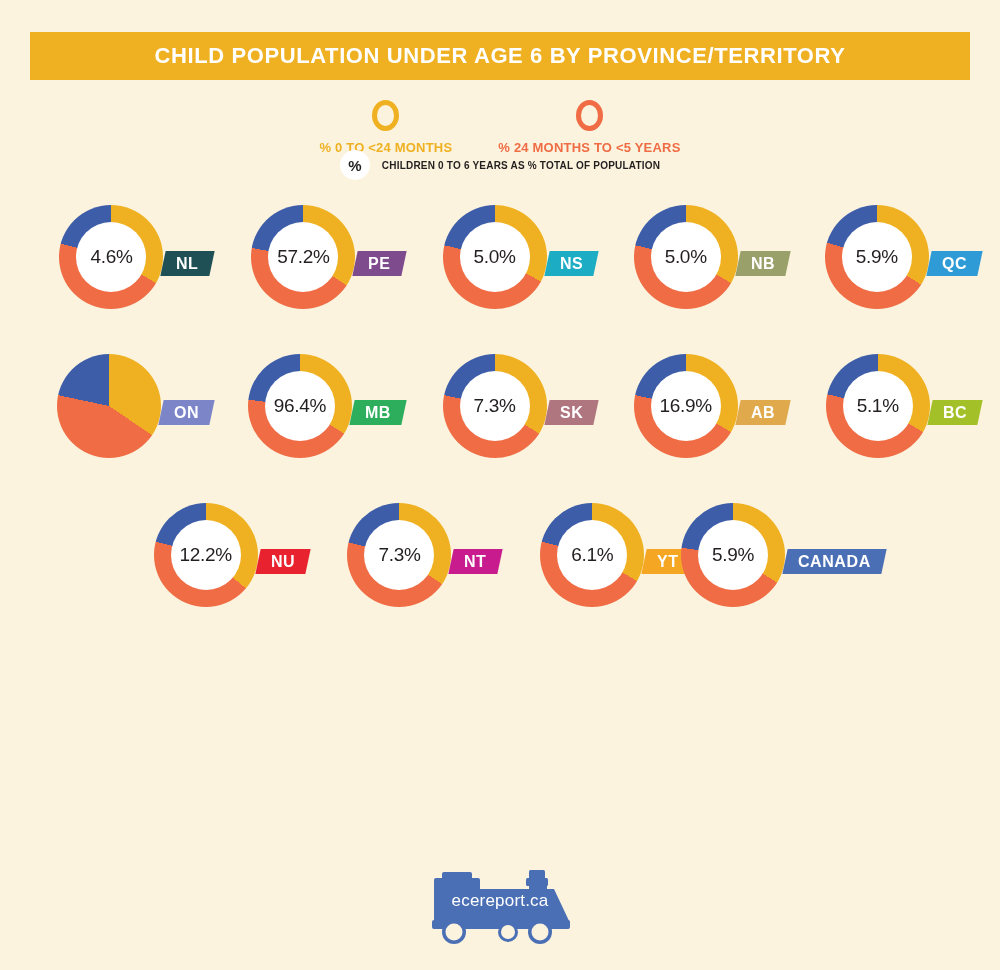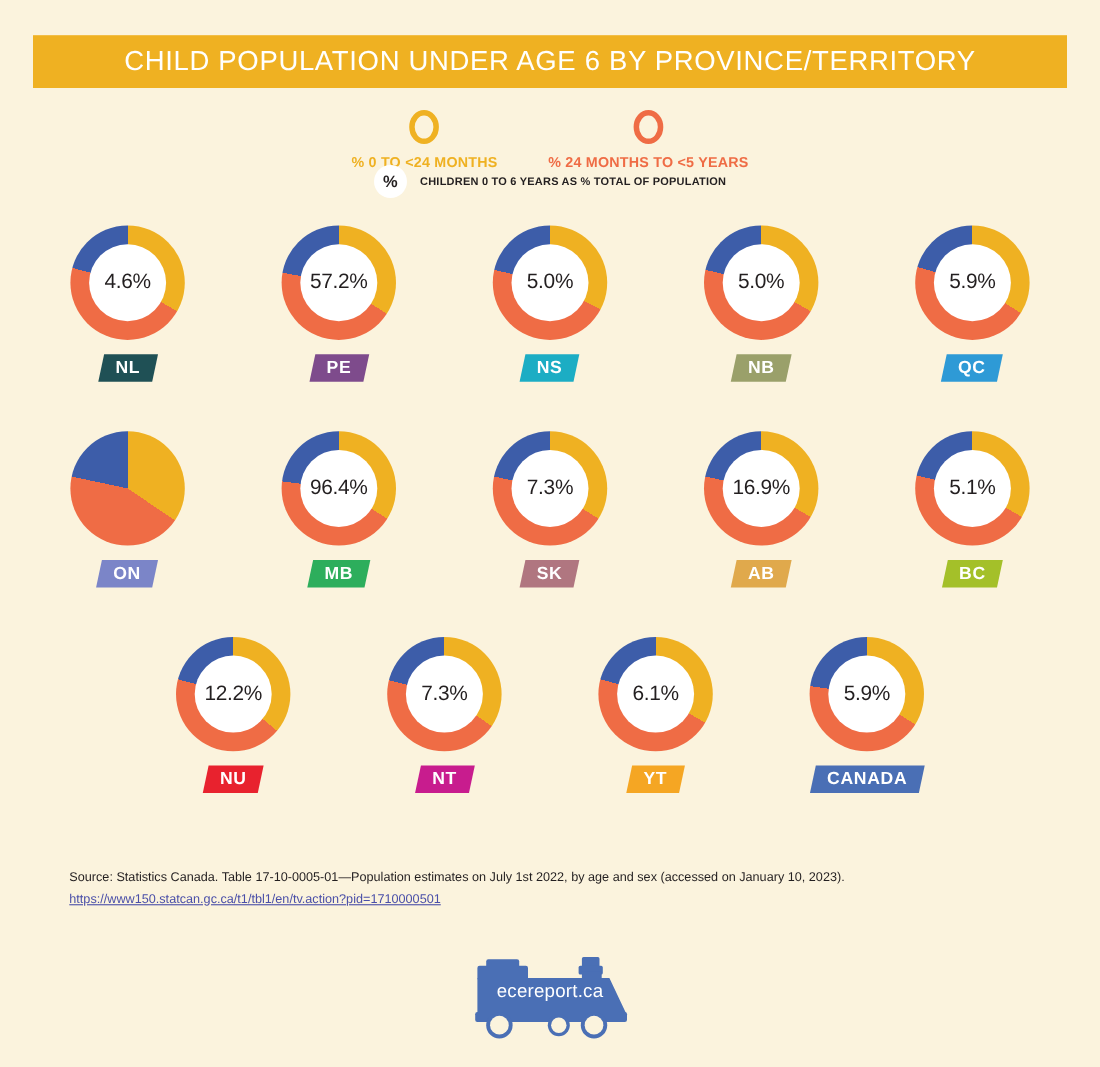--- a/index.html
+++ b/index.html
@@ -28,22 +28,22 @@
     top: 32px;
     width: 940px;
     height: 48px;
     background: #efb122;
     display: flex;
     align-items: center;
     justify-content: center;
   }
   .title-bar .title-text {
     color: #ffffff;
-    font-size: 25px;
-    font-weight: normal;
+    font-size: 22px;
+    font-weight: bold;
     letter-spacing: 0.6px;
     text-align: center;
     font-family: "Liberation Sans", sans-serif;
   }
 
   
   .legend-row {
     position: absolute;
     left: 0;
     top: 100px;
@@ -115,22 +115,22 @@
   }
   .grid-row {
     display: flex;
     justify-content: center;
     align-items: flex-start;
     margin-bottom: 45px;
   }
   .cell {
     width: 192px;
     display: flex;
-    flex-direction: column;
-    align-items: center;
+    align-items: center;
+    justify-content: flex-end;
   }
   .donut-wrap {
     position: relative;
     width: 104px;
     height: 104px;
   }
   .donut {
     width: 104px;
     height: 104px;
     border-radius: 50%;
@@ -397,24 +397,20 @@
               <div class="donut-value">5.9%</div>
             </div>
           </div>
           <div class="prov-tag" style="background: rgb(74, 111, 181);">
             <span>CANADA</span>
           </div>
         </div>
       </div>
     </div>
 
-  <div class="source">
-    <span>Source: Statistics Canada. Table 17-10-0005-01—Population estimates on July 1st 2022, by age and sex (accessed on January 10, 2023).</span><br>
-    <span class="source-link">https://www150.statcan.gc.ca/t1/tbl1/en/tv.action?pid=1710000501</span>
-  </div>
 
   <div class="footer">
     <div class="logo">
       <svg width="160" height="88" viewBox="0 0 160 88">
         <g fill="#4a6fb5">
           <rect x="14" y="20" width="46" height="13" rx="2"></rect>
           <rect x="22" y="14" width="30" height="8" rx="2"></rect>
           <rect x="109" y="12" width="16" height="12" rx="1.5"></rect>
           <rect x="106" y="20" width="22" height="8" rx="1.5"></rect>
           <path d="M14 31 h95 v-6 h18 v6 h7 l16 34 h-136 z"></path>

